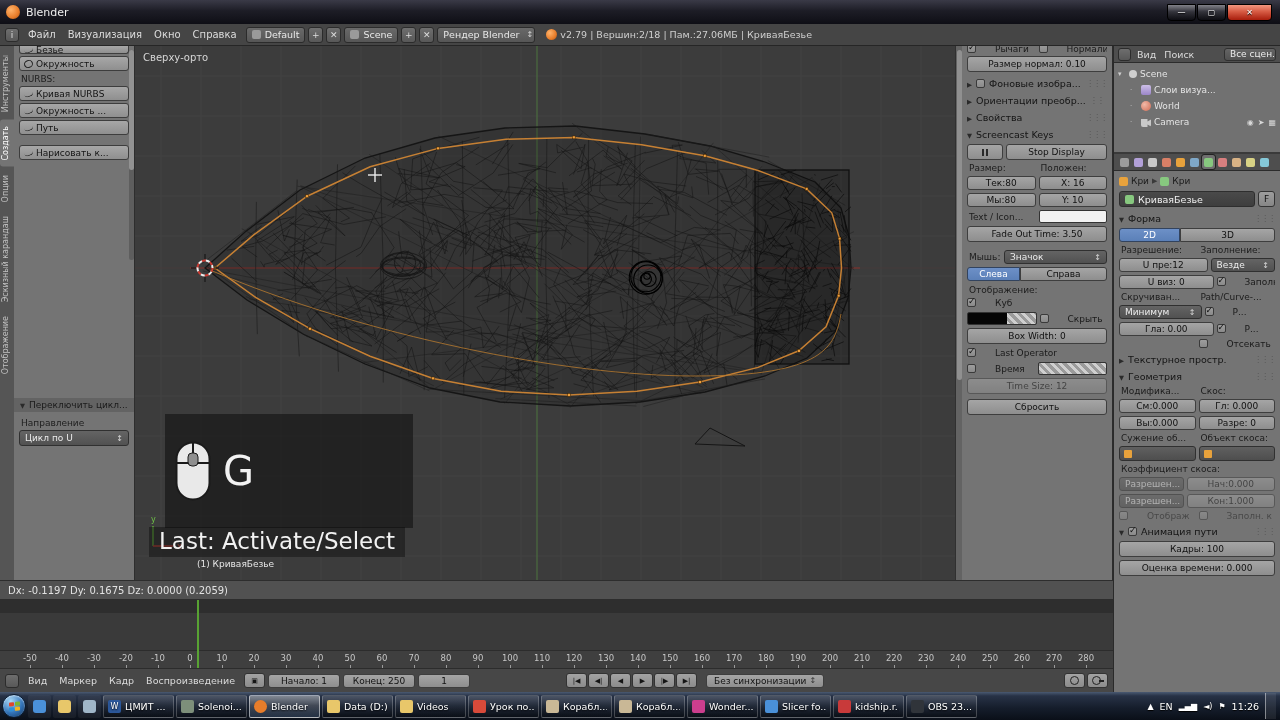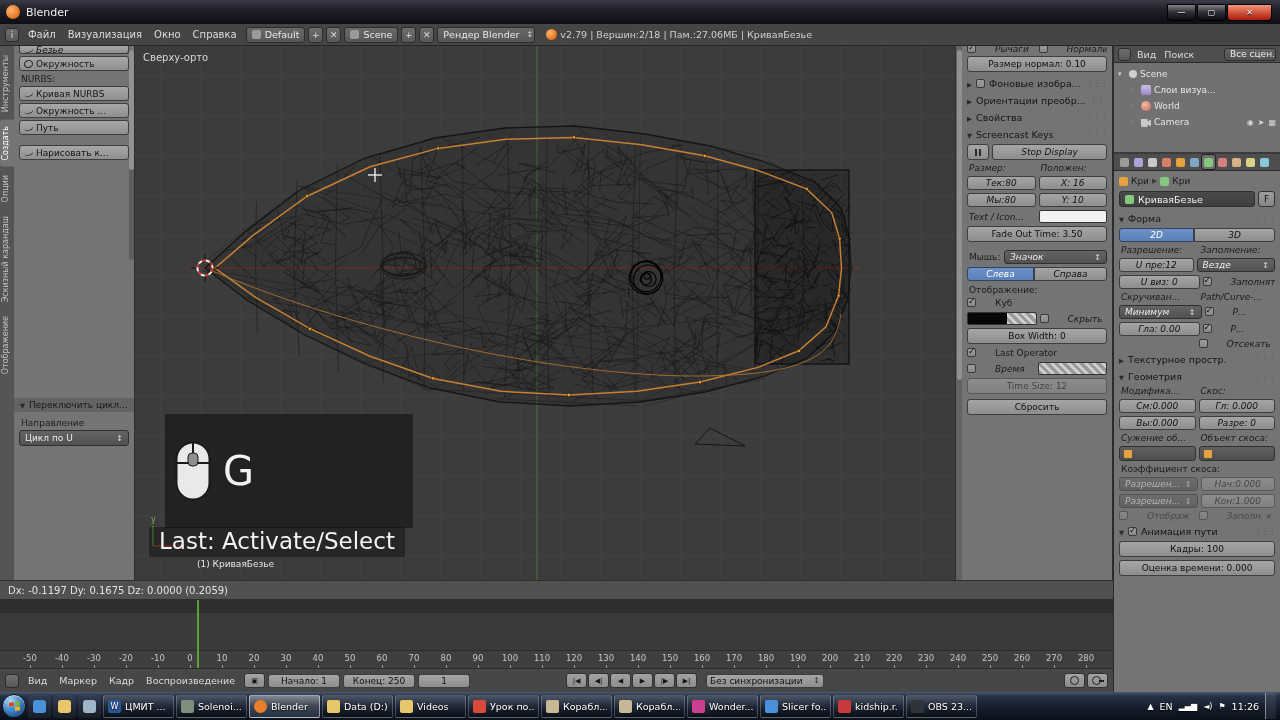--- a/index.html
+++ b/index.html
@@ -48,22 +48,22 @@
   .ov-lines { display:flex; flex-direction:column; line-height:1.02; }
   .ov-big { font-size:40px; color:#f2f2f2; }
   .ov-last { position:absolute; left:14px; top:481px; font-size:23px; color:#f2f2f2; background:rgba(12,12,12,.45); padding:1px 10px 3px; white-space:nowrap; }
   .obj-label { position:absolute; left:62px; top:513px; font-size:9px; color:#e6e6e6; }
 
   
   .npanel-scroll { width:7px; background:#636363; border-left:1px solid #303030; flex:none; }
   .npanel-scroll .thumb { width:5px; margin:4px 1px; height:330px; background:#909090; border-radius:3px; }
   .npanel { width:151px; background:#747474; border-right:1px solid #2c2c2c; padding:0 5px; font-size:9px; color:#1a1a1a; flex:none; overflow:hidden; }
   .nrow { display:flex; gap:3px; margin-bottom:3px; align-items:center; }
-  .half { flex:1; min-width:0;font-style:italic; }
-  .wl { height:14px; border-radius:3px; border:1px solid #3e3e3e; background:linear-gradient(#a5a5a5,#8e8e8e); color:#111; font-size:9px; display:flex; align-items:center; justify-content:center; white-space:nowrap; overflow:hidden; padding:0 3px; }
+  .half { flex:1; min-width:0; }
+  .wl { height:14px; border-radius:3px; border:1px solid #3e3e3e; background:linear-gradient(#a5a5a5,#8e8e8e); color:#111; font-size:9px; display:flex; align-items:center; justify-content:center; white-space:nowrap; overflow:hidden; padding:0 17px; }
   .wd { height:14px; border-radius:3px; border:1px solid #303030; background:linear-gradient(#646464,#515151); color:#ececec; font-size:9px; display:flex; align-items:center; white-space:nowrap; overflow:hidden; padding:0 5px; }
   .wb { height:14px; border-radius:3px; border:1px solid #32435e; background:linear-gradient(#6d90c7,var(--accent)); color:#fff; font-size:9px; display:flex; align-items:center; justify-content:center; }
   .dd::after { content:"↕"; margin-left:auto; font-size:8px; opacity:.85; padding-left:3px; }
   .wl.dd::after { color:#222; }
   .tall { height:16px; }
   .dis { opacity:.5; }
   .cb { width:9px; height:9px; border:1px solid #3a3a3a; background:linear-gradient(#9d9d9d,#8a8a8a); border-radius:2px; position:relative; flex:none; }
   .cb.on::after { content:"✓"; position:absolute; top:-3px; left:0px; font-size:9px; color:#101010; }
   .cbrow { display:flex; align-items:flex-start; gap:19px; font-size:9px; color:#1a1a1a; white-space:nowrap; overflow:hidden; }
   .phead { display:flex; align-items:center; gap:4px; height:15px; font-size:9.5px; color:#141414; margin:2px 0; white-space:nowrap; overflow:hidden; }

